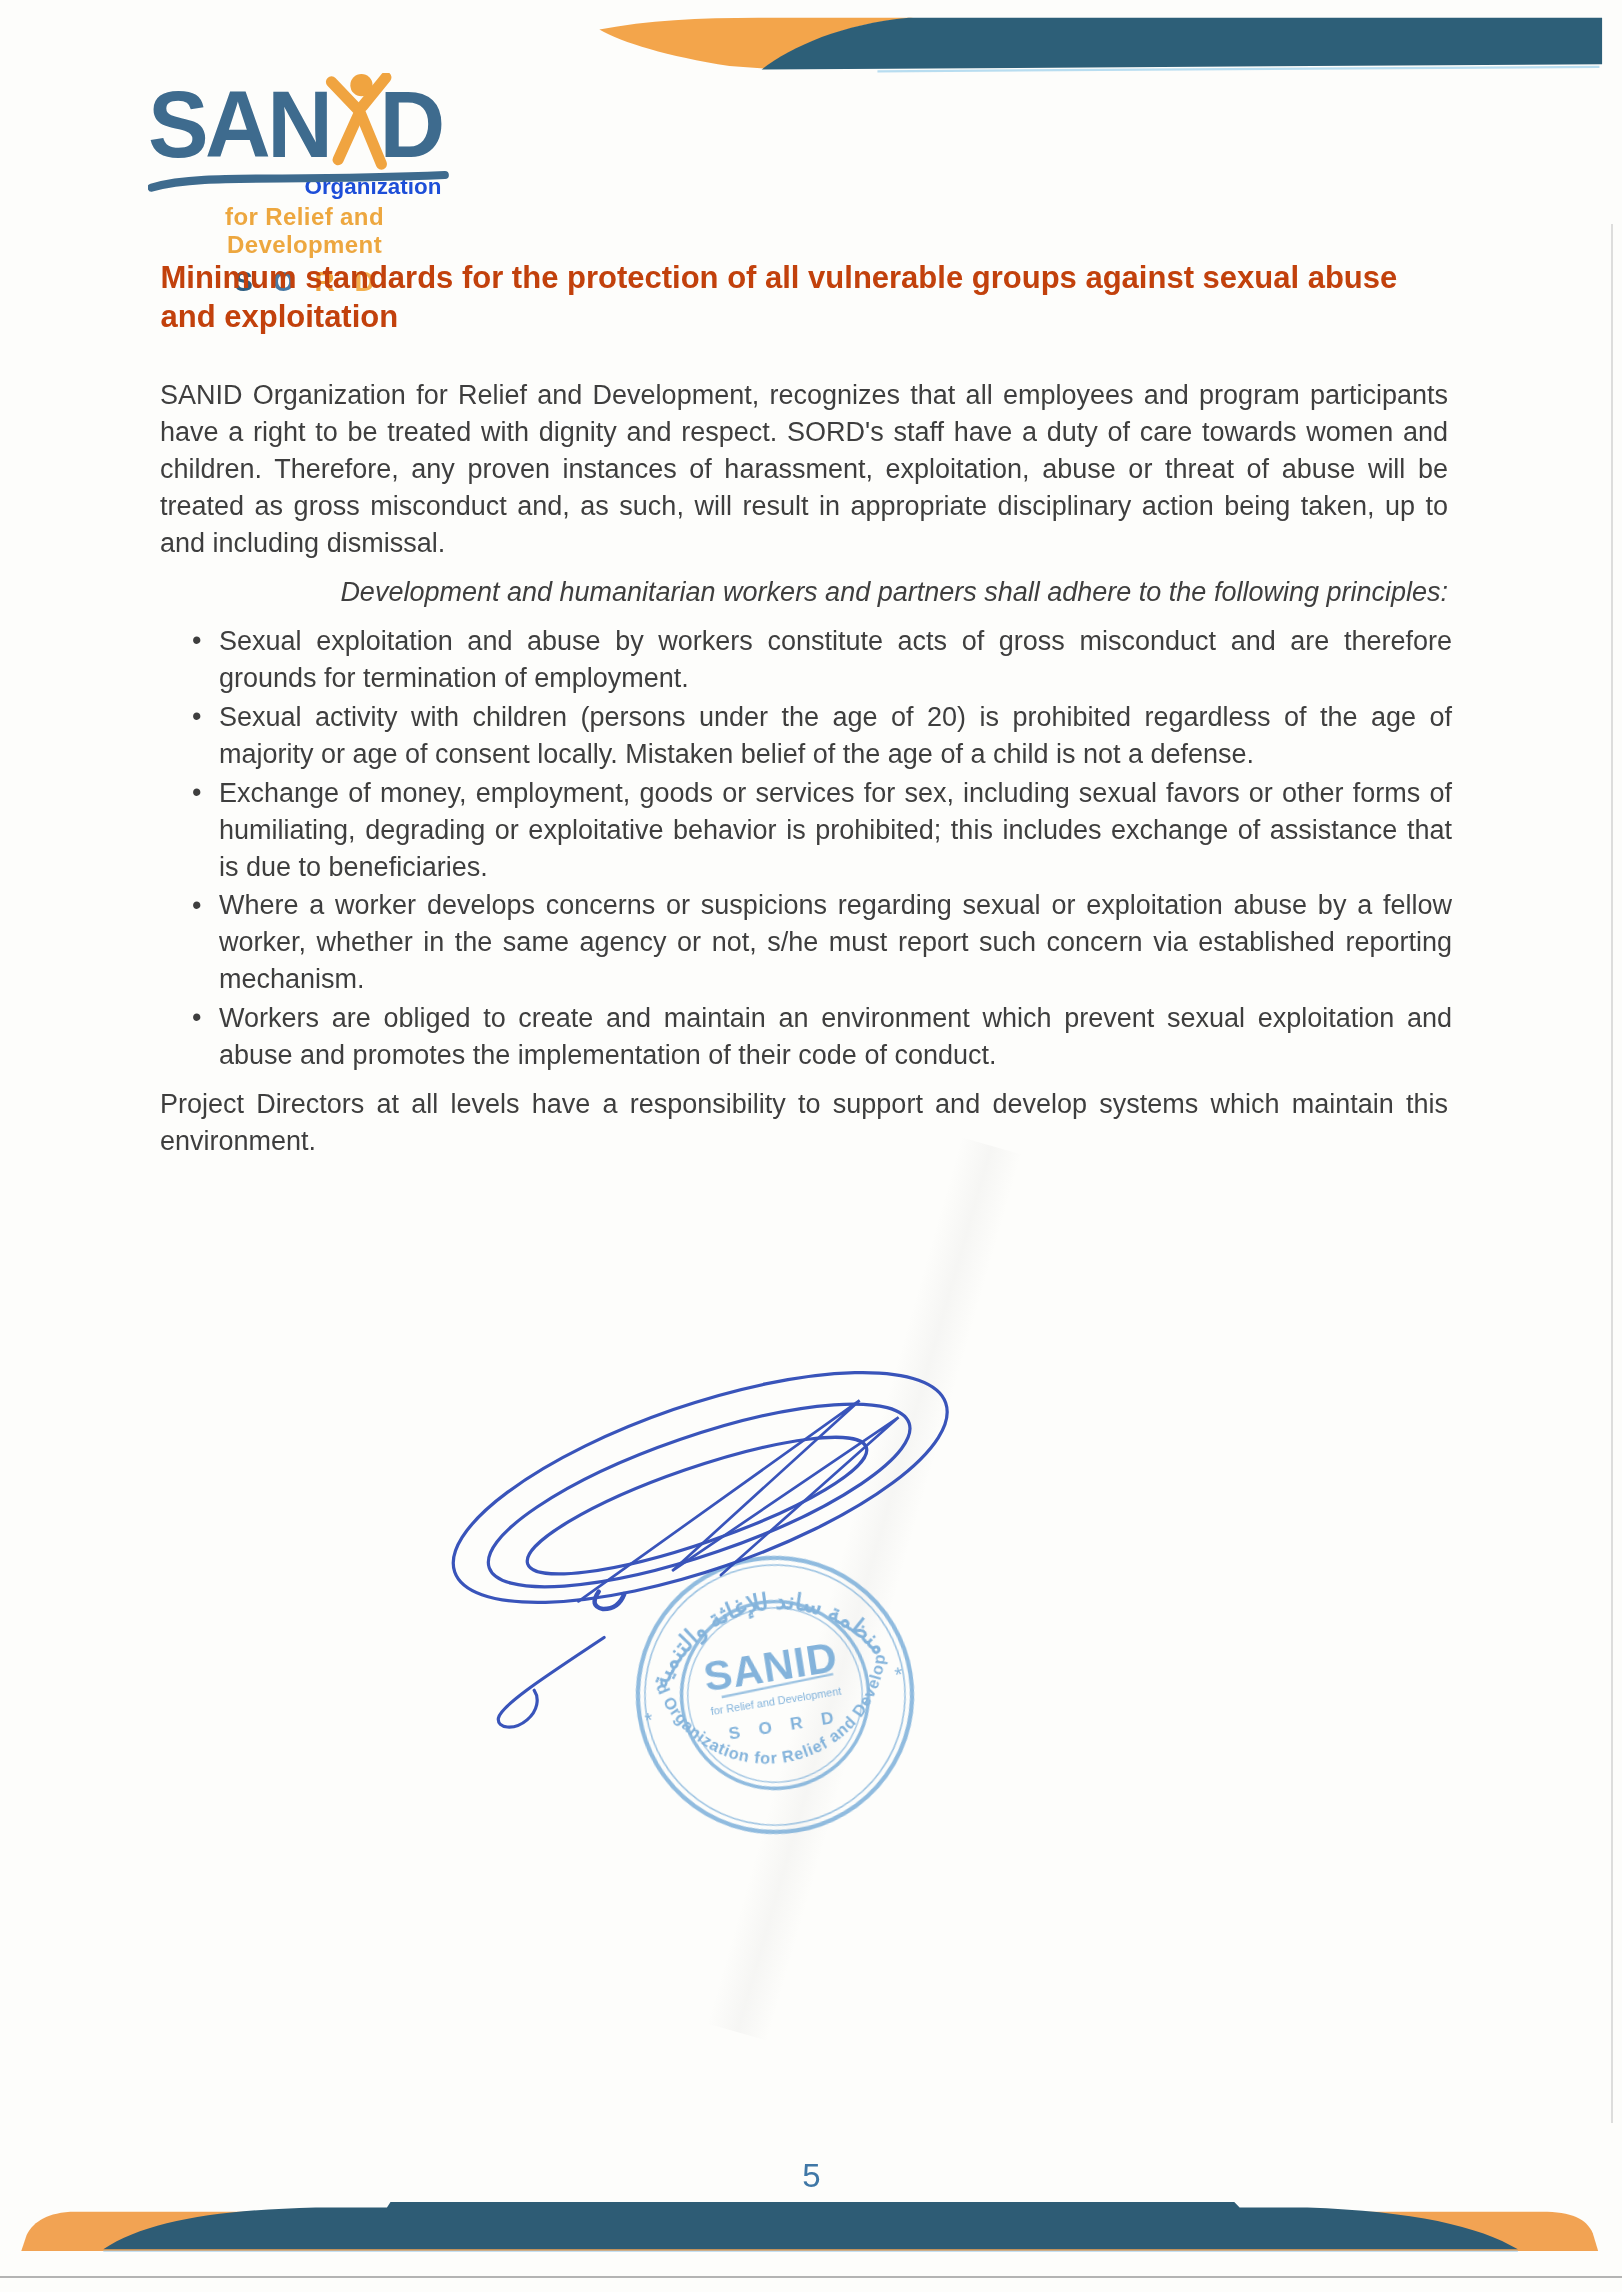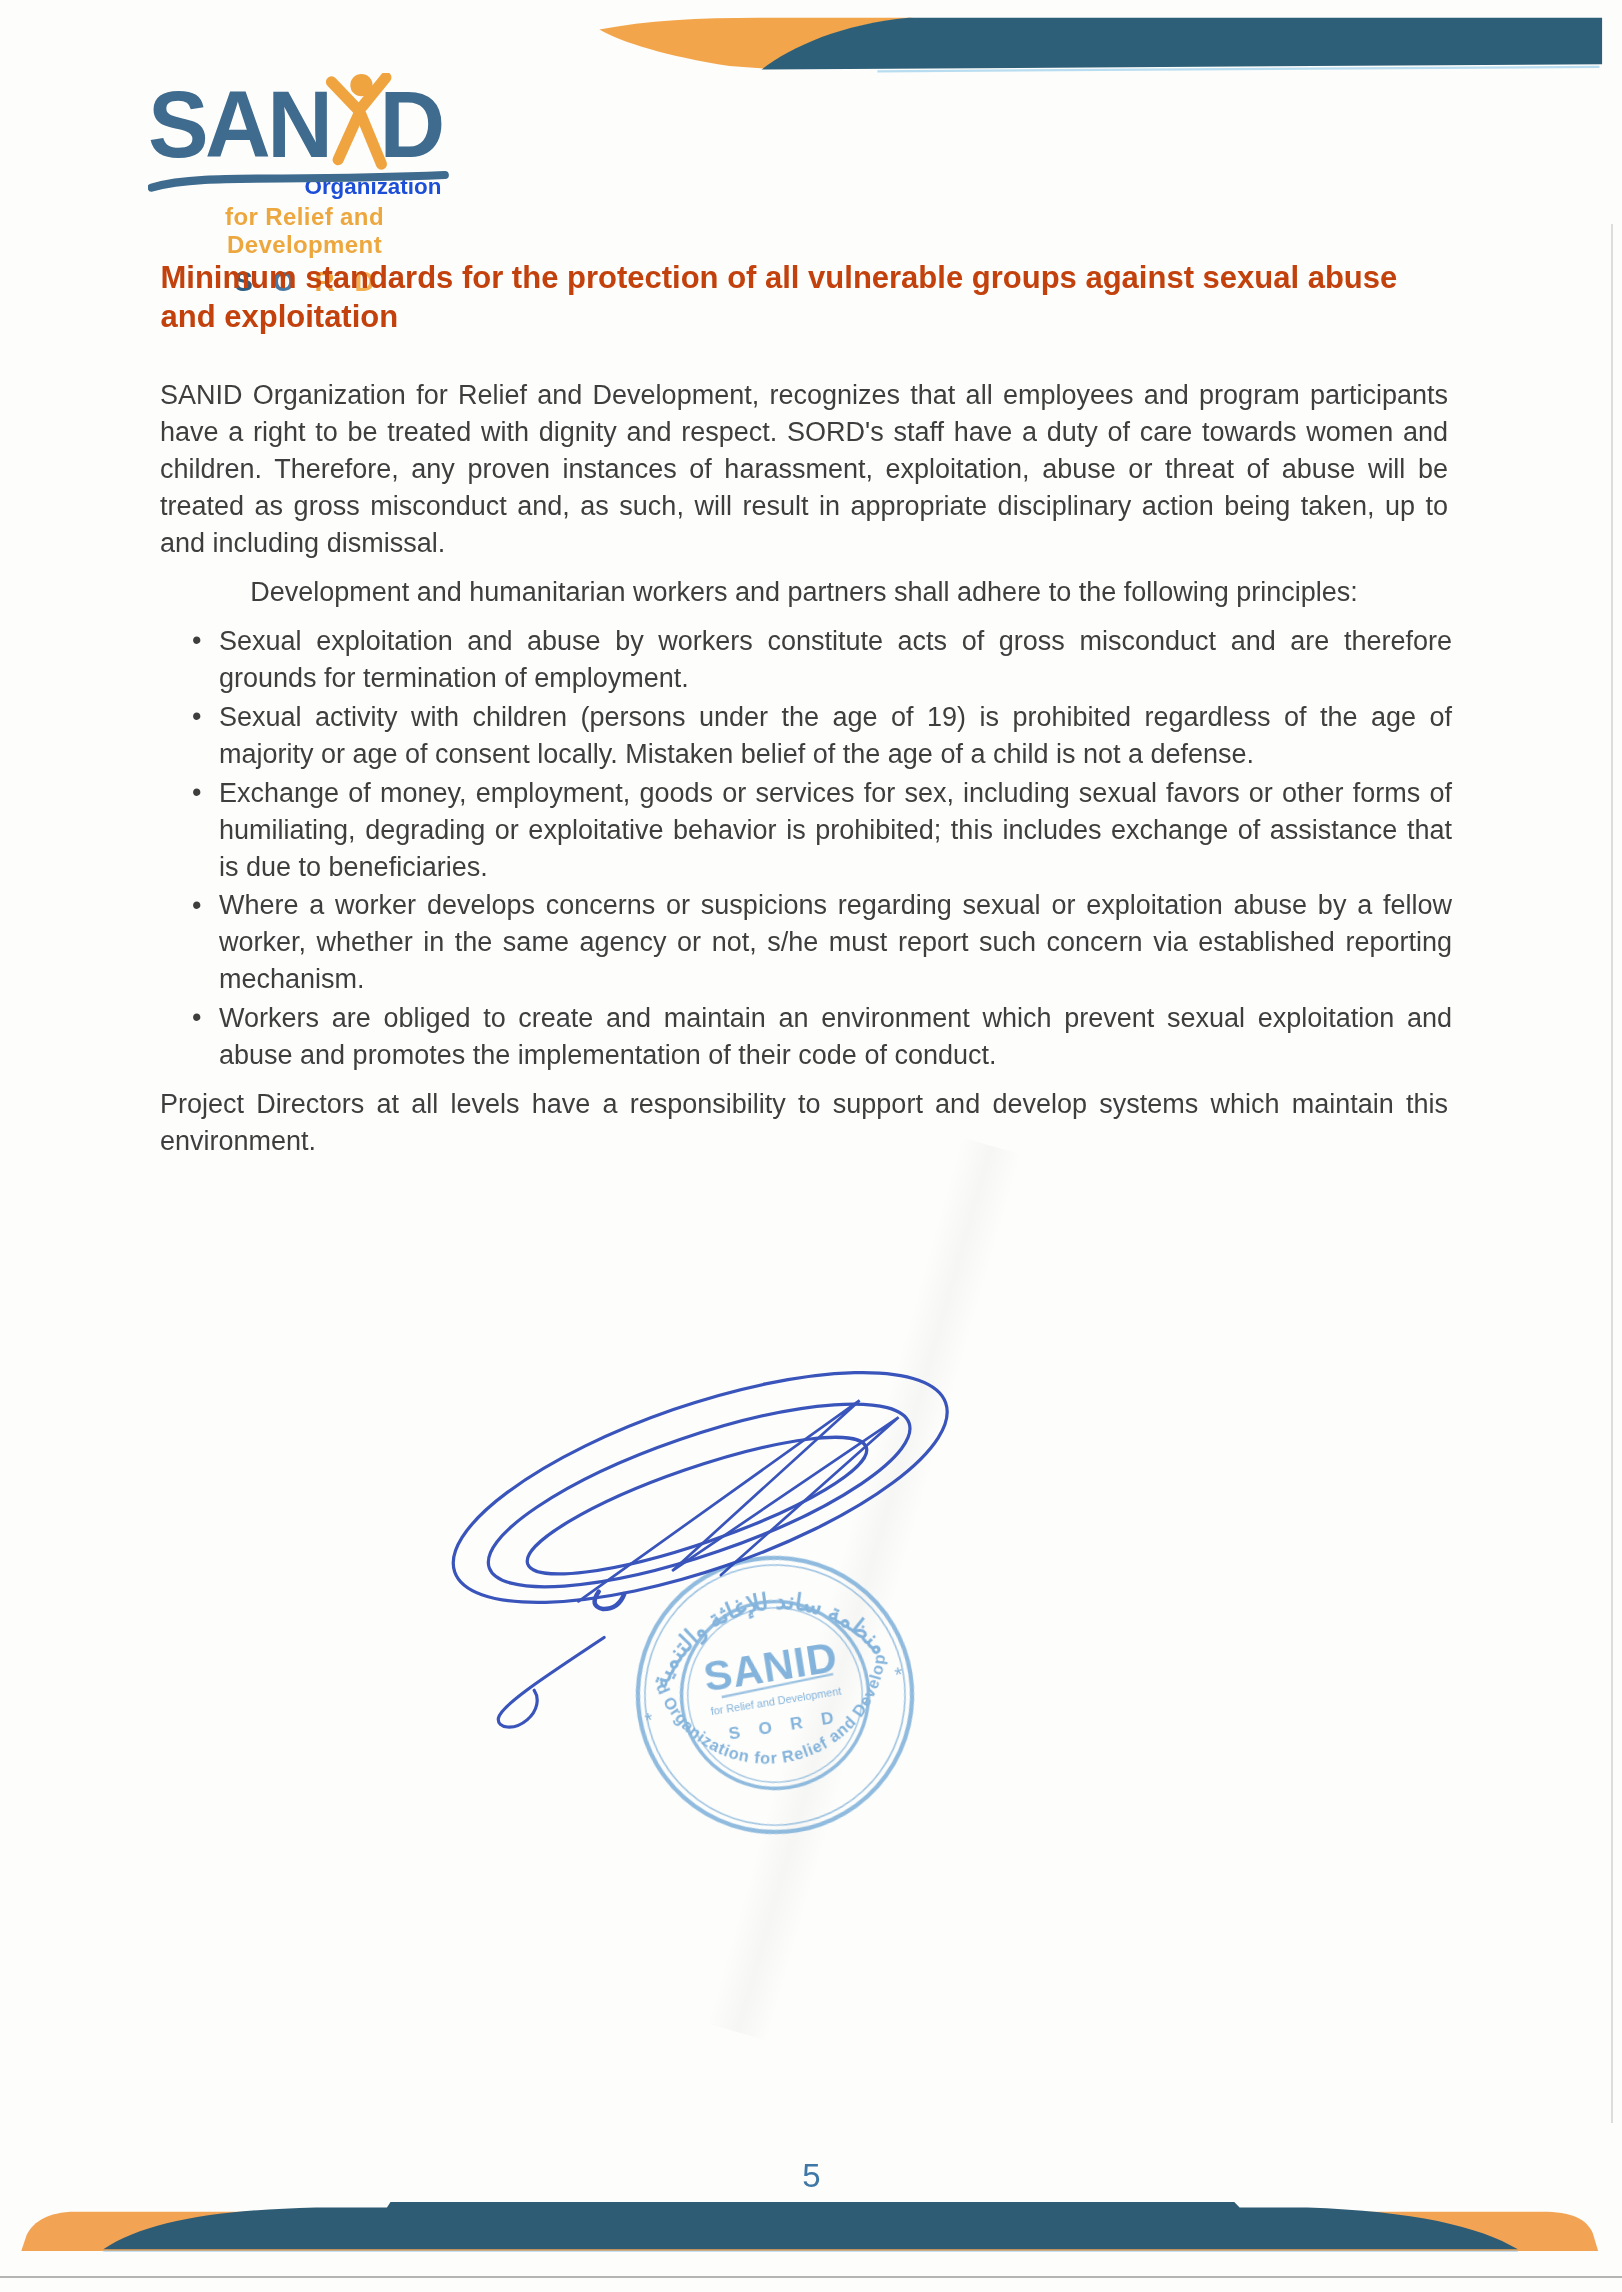--- a/index.html
+++ b/index.html
@@ -31,21 +31,21 @@
   .logo-org{color:#1d4ed8;font-size:22.4px;font-weight:bold;text-align:right;padding-right:19.7px;margin-top:-12.5px;}
   .logo-tagline{color:#eda73f;font-size:24px;font-weight:bold;text-align:center;margin-top:3.6px;letter-spacing:0.4px;}
   .logo-acronym{text-align:center;margin-top:7.2px;font-size:28px;font-weight:bold;}
   .logo-acronym span{margin:0 9.9px;}
   .ac-s{color:#2c5d80;} .ac-o{color:#4879a3;} .ac-r{color:#efa33c;} .ac-d{color:#f3b04e;}
 
   
   .doc{position:absolute;left:148px;top:258px;width:1312px;color:#3e3e3e;font-size:27px;line-height:37px;}
   .doc h1{font-size:31px;line-height:39px;color:#c2410c;margin:0 0 41px 12.5px;letter-spacing:0;font-weight:bold;}
   .doc p{margin:12px;text-align:justify;}
-  .doc p.noj{text-align:center;}
+  .doc p.noj{text-align:right;font-style:italic;}
   .doc ul{list-style:none;margin:8px;padding:0;}
   .doc li{position:relative;padding-left:63px;text-align:justify;margin:1.8px 0;}
   .doc li::before{content:"\2022";position:absolute;left:36px;top:-0.9px;color:#3e3e3e;}
   .attr{font-style:italic;margin-top:0.9px !important;}
 
   
   .signature{position:absolute;left:425px;top:1342px;opacity:.93;}
   .stamp{position:absolute;left:627px;top:1547px;width:296px;height:296px;transform:rotate(-9deg);opacity:.85;filter:blur(0.4px);}
 
   
@@ -86,21 +86,21 @@
       <span class="ac-s">S</span><span class="ac-o">O</span><span class="ac-r">R</span><span class="ac-d">D</span>
     </div>
   </div>
 
   <div class="doc">
     <h1>Minimum standards for the protection of all vulnerable groups against sexual abuse and exploitation</h1>
     <p>SANID Organization for Relief and Development, recognizes that all employees and program participants have a right to be treated with dignity and respect. SORD's staff have a duty of care towards women and children. Therefore, any proven instances of harassment, exploitation, abuse or threat of abuse will be treated as gross misconduct and, as such, will result in appropriate disciplinary action being taken, up to and including dismissal.</p>
     <p class="noj">Development and humanitarian workers and partners shall adhere to the following principles:</p>
     <ul>
       <li>Sexual exploitation and abuse by workers constitute acts of gross misconduct and are therefore grounds for termination of employment.</li>
-      <li>Sexual activity with children (persons under the age of 19) is prohibited regardless of the age of majority or age of consent locally. Mistaken belief of the age of a child is not a defense.</li>
+      <li>Sexual activity with children (persons under the age of 20) is prohibited regardless of the age of majority or age of consent locally. Mistaken belief of the age of a child is not a defense.</li>
       <li>Exchange of money, employment, goods or services for sex, including sexual favors or other forms of humiliating, degrading or exploitative behavior is prohibited; this includes exchange of assistance that is due to beneficiaries.</li>
       <li>Where a worker develops concerns or suspicions regarding sexual or exploitation abuse by a fellow worker, whether in the same agency or not, s/he must report such concern via established reporting mechanism.</li>
       <li>Workers are obliged to create and maintain an environment which prevent sexual exploitation and abuse and promotes the implementation of their code of conduct.</li>
     </ul>
     <p>Project Directors at all levels have a responsibility to support and develop systems which maintain this environment.</p>
   </div>
 
   <div class="scan-streak"></div>
 
   <svg class="stamp" viewBox="0 0 380 380">

